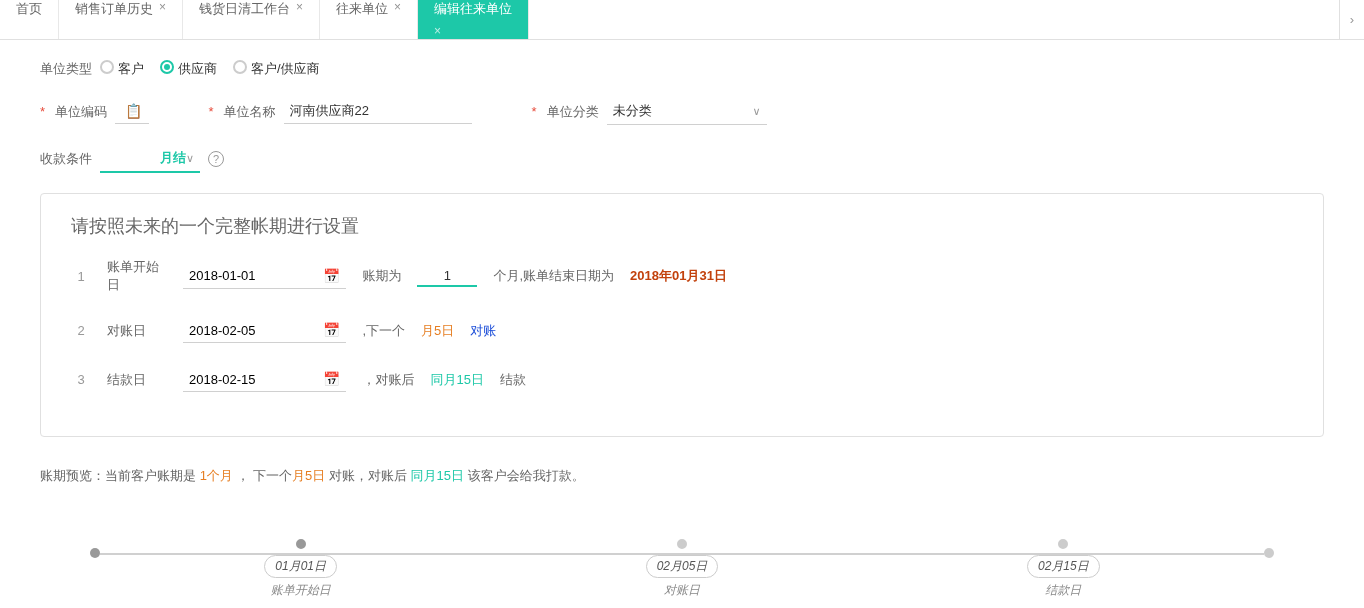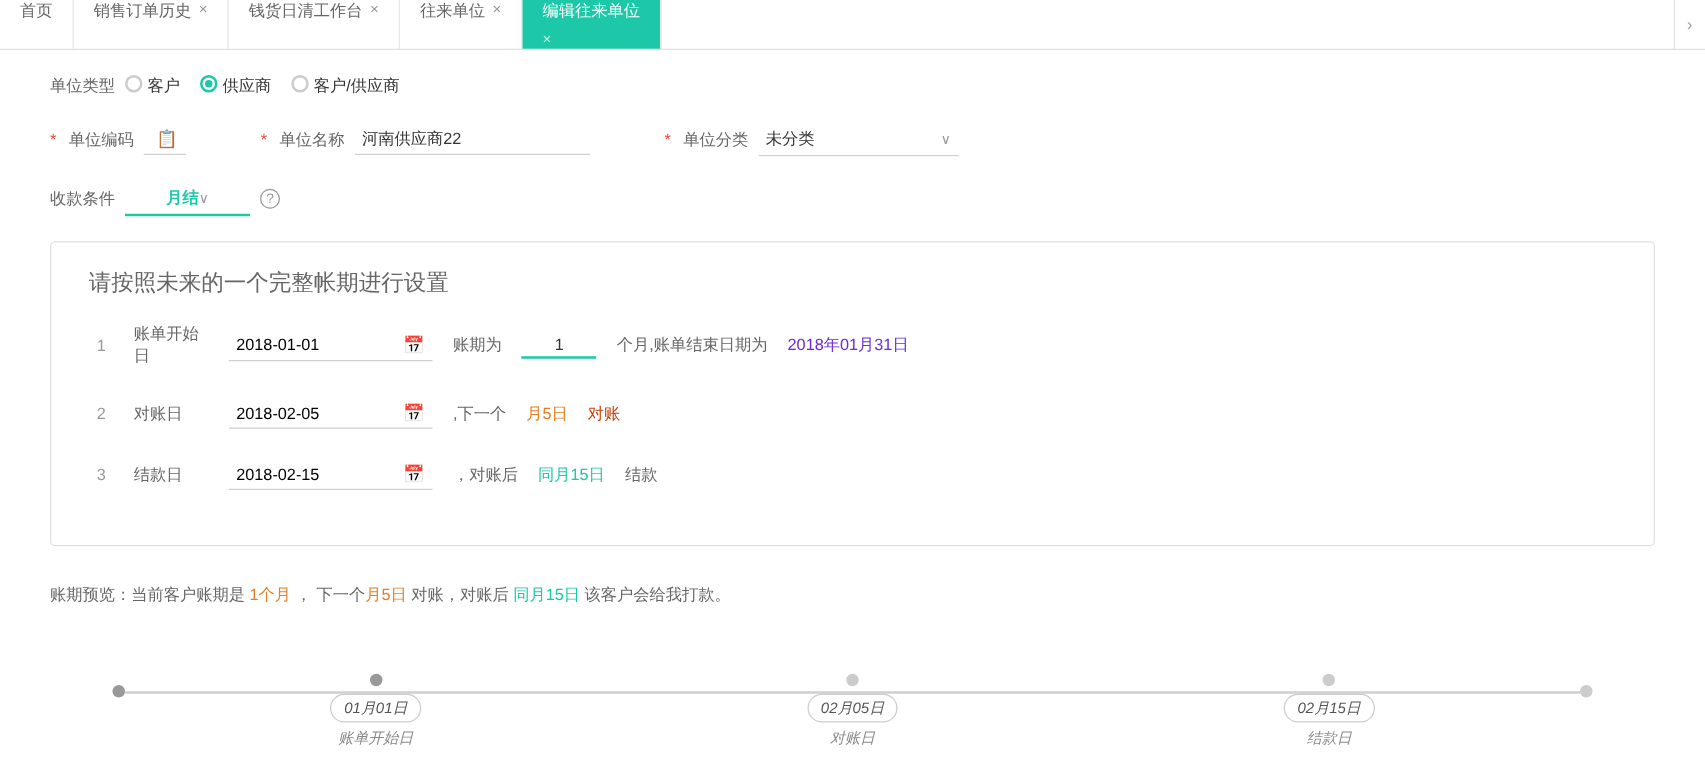--- a/index.html
+++ b/index.html
@@ -155,21 +155,21 @@
     .select-field .chevron { color: #999; font-size: 11px; margin-left: 8px; }
 
     
     .payment-select {
       display: flex;
       align-items: center;
       border-bottom: 2px solid #1dc8a8;
       padding: 4px 6px;
       min-width: 100px;
       cursor: pointer;
-      justify-content: center;
+      justify-content: flex-end;
     }
     .payment-select .val { color: #1dc8a8; font-weight: bold; }
     .payment-select .chevron { color: #999; font-size: 11px; }
 
     .help-icon {
       display: inline-flex;
       align-items: center;
       justify-content: center;
       width: 16px;
       height: 16px;
@@ -202,21 +202,21 @@
       color: #999;
       width: 20px;
       text-align: center;
     }
     .period-label {
       color: #666;
       width: 60px;
     }
     .orange-text { color: #e67e22; }
     .teal-text { color: #1dc8a8; }
-    .blue-date { color: #6d28d9; font-weight: 400; }
+    .blue-date { color: #c2410c; font-weight: 700; }
 
     
     .period-input {
       border: none;
       border-bottom: 2px solid #1dc8a8;
       outline: none;
       font-size: 13px;
       color: #333;
       width: 60px;
       text-align: center;
@@ -371,21 +371,21 @@
 
     <div class="period-row">
       <span class="period-num">2</span>
       <span class="period-label">对账日</span>
       <div class="input-with-icon">
         <input type="text" style="border: none; outline: none; font-size: 13px; background: transparent; width: 90px;" value="2018-02-05">
         <span class="calendar-icon">📅</span>
       </div>
       <span style="color:#666;">,下一个</span>
         <span class="orange-text">月5日</span>
-      <span style="color:#c2410c;">对账</span>
+      <span style="color:#1d4ed8;">对账</span>
     </div>
 
     <div class="period-row">
       <span class="period-num">3</span>
       <span class="period-label">结款日</span>
       <div class="input-with-icon">
         <input type="text" style="border: none; outline: none; font-size: 13px; background: transparent; width: 90px;" value="2018-02-15">
         <span class="calendar-icon">📅</span>
       </div>
       <span style="color:#666;">，对账后</span>

